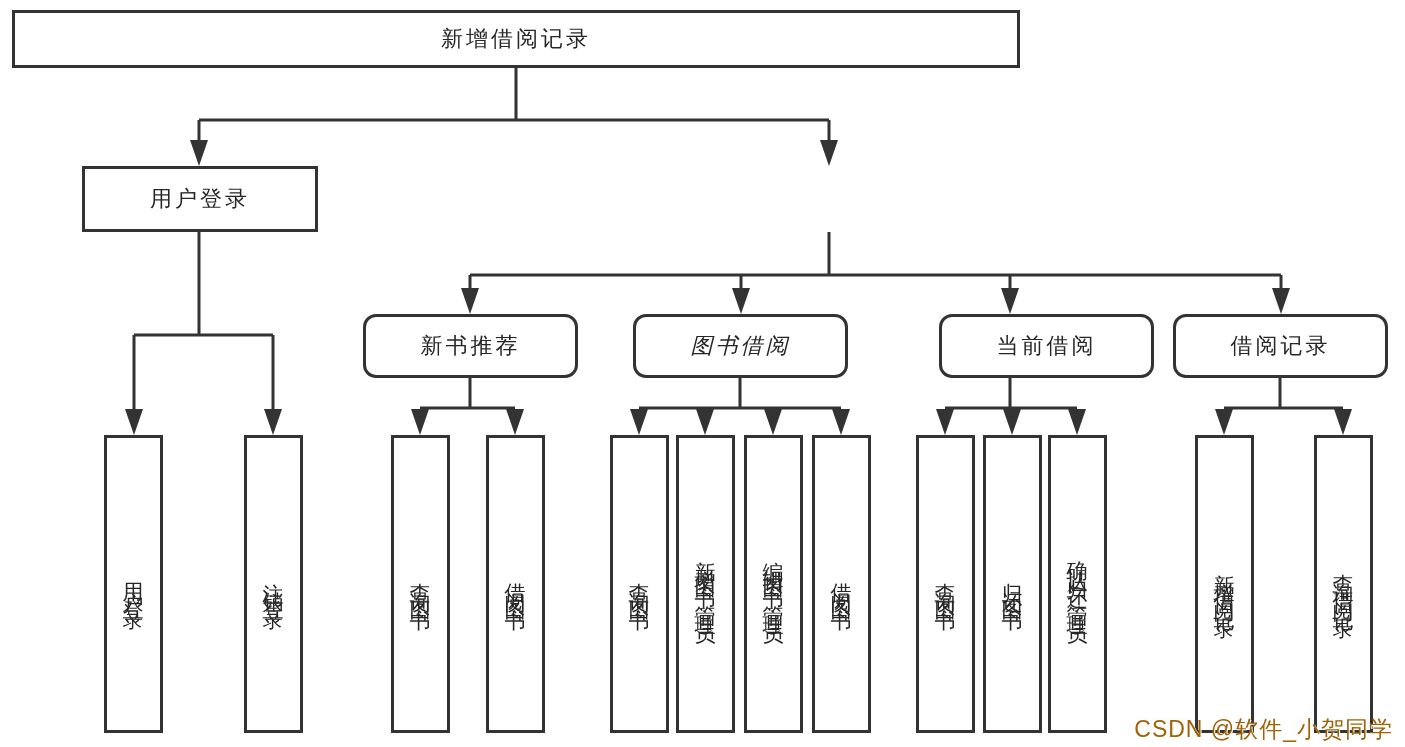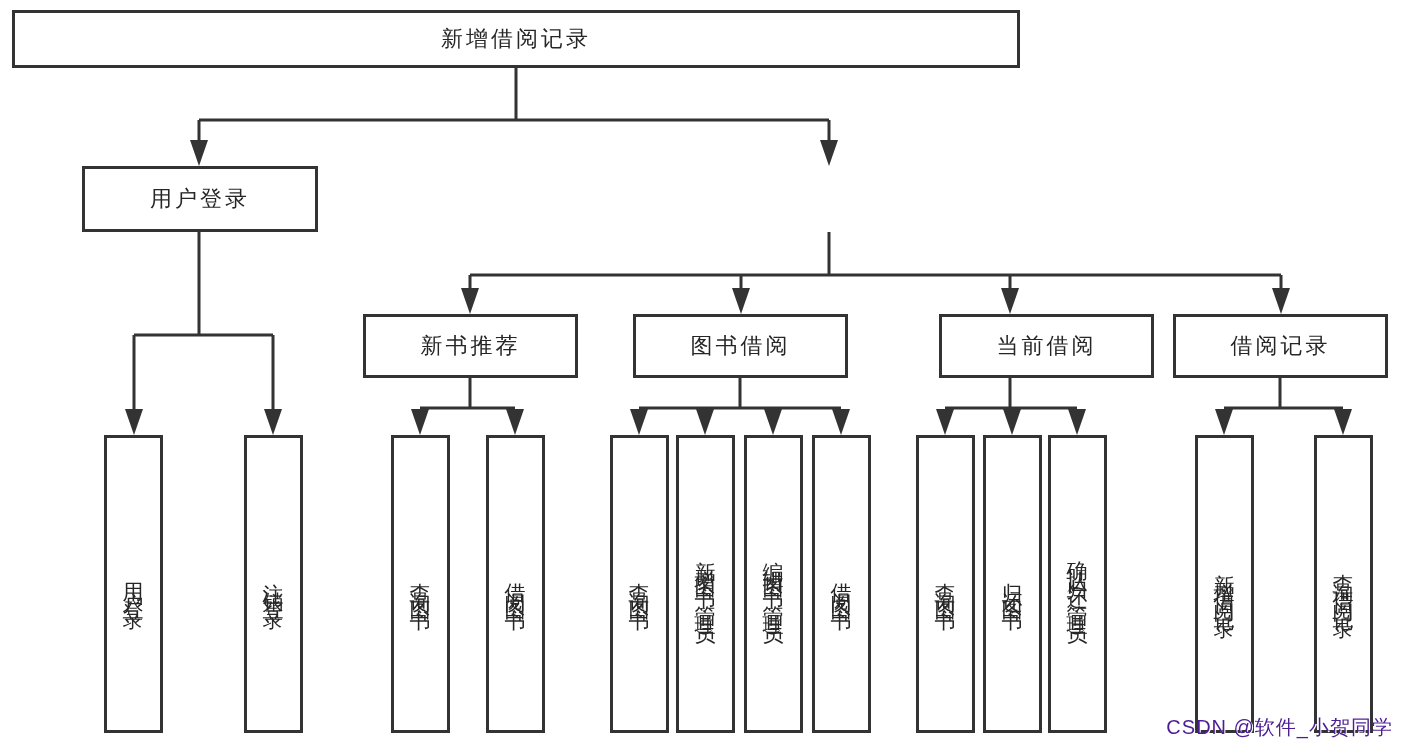--- a/index.html
+++ b/index.html
@@ -40,28 +40,28 @@
   .box.vertical .label {
     writing-mode: vertical-rl;
     text-orientation: mixed;
     font-size: 21px;
     letter-spacing: 9px;
     line-height: 1;
     white-space: normal;
   }
   .root-box    { left: 12px;  top: 10px;  width: 1008px; height: 58px; }
   .l2-box      { top: 166px; height: 66px; width: 236px; }
-  .l3-box      { top: 314px; height: 64px; width: 215px; }
+  .l3-box      { top: 314px; height: 64px; width: 215px; border-radius: 13px; }
   .leaf-box    { top: 435px; height: 298px; width: 59px; }
 
   .pos-user-login { left: 82px; }
   .pos-book-mgmt  { left: 712px; }
 
   .pos-nbr { left: 363px; }
-  .pos-bb  { left: 633px; }
+  .pos-bb  { left: 633px; font-style: italic; }
   .pos-cb  { left: 903px; margin-left: 36px; }
   .pos-br  { left: 1173px; }
 
   .pos-leaf-ul1 { left: 104px; }
   .pos-leaf-ul2 { left: 244px; }
   .pos-leaf-n1  { left: 391px; }
   .pos-leaf-n2  { left: 486px; }
   .pos-leaf-b1  { left: 610px; }
   .pos-leaf-b2  { left: 676px; }
   .pos-leaf-b3  { left: 744px; }
@@ -70,23 +70,23 @@
   .pos-leaf-c2  { left: 983px; }
   .pos-leaf-c3  { left: 1048px; }
   .pos-leaf-r1  { left: 1195px; }
   .pos-leaf-r2  { left: 1314px; }
 
   .watermark {
     position: absolute;
     right: 12px;
     top: 714px;
     z-index: 3;
-    font-size: 20px;
+    font-size: 23px;
     letter-spacing: 1px;
-    color: #4c1d95;
+    color: #a16207;
     text-shadow: 1px 1px 0 #ffffff;
     white-space: nowrap;
   }
 </style>
 </head>
 <body>
 
 <div class="canvas">
 
   <svg class="connectors" width="1405" height="747" viewBox="0 0 1405 747" xmlns="http://www.w3.org/2000/svg">

